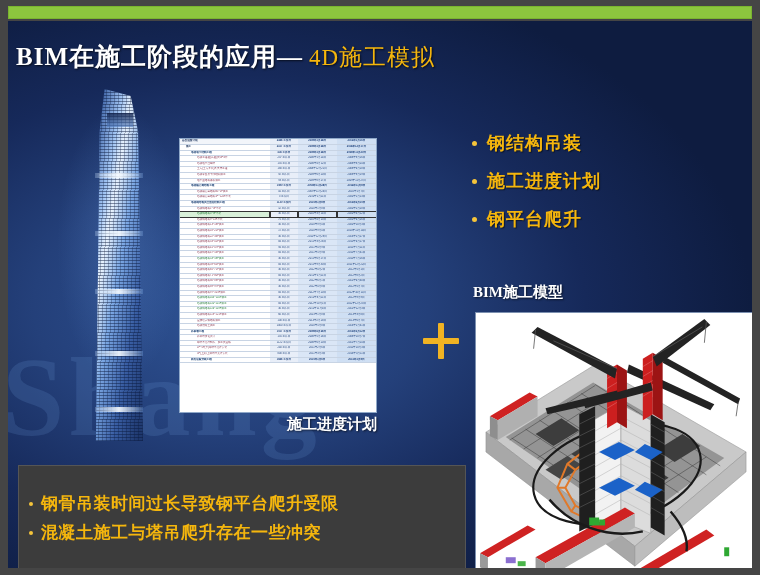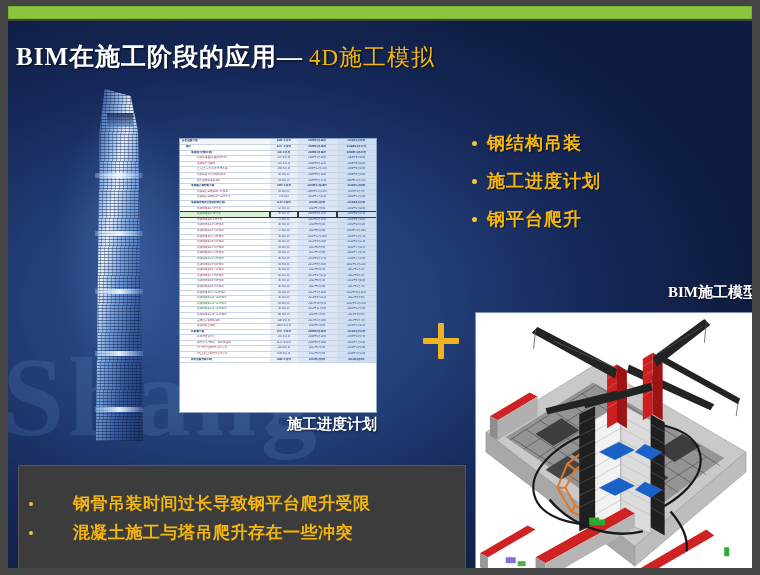--- a/index.html
+++ b/index.html
@@ -220,21 +220,21 @@
     color: #f5b60d;
     letter-spacing: 1px;
     text-shadow: 1px 1px 1px rgba(0,0,0,0.5);
   }
 
   
   .bim-caption {
     position: absolute;
     left: 465px; top: 262px;
     width: 285px;
-    text-align: right;
+    text-align: left;
     font-family: "Liberation Serif", serif;
     font-size: 15px;
     font-weight: bold;
     color: #ffffff;
     text-shadow: 1px 1px 2px rgba(0,0,0,0.6);
   }
 
   
   .bim-model {
     position: absolute;
@@ -251,21 +251,20 @@
     position: absolute;
     left: 10px; top: 444px;
     width: 448px; height: 122px;
     background: #3c3c3c;
     border: 1px solid #555555;
   }
   .note-row {
     display: flex;
     align-items: center;
     margin: 0 0 6px 10px;
-    gap: 32px;
   }
   .note-row:first-of-type { margin-top: 26px; }
   .note-dot {
     width: 4px; height: 4px;
     border-radius: 50%;
     background: #f5c43a;
     margin-right: 8px;
     flex: 0 0 auto;
   }
   .note-text {

